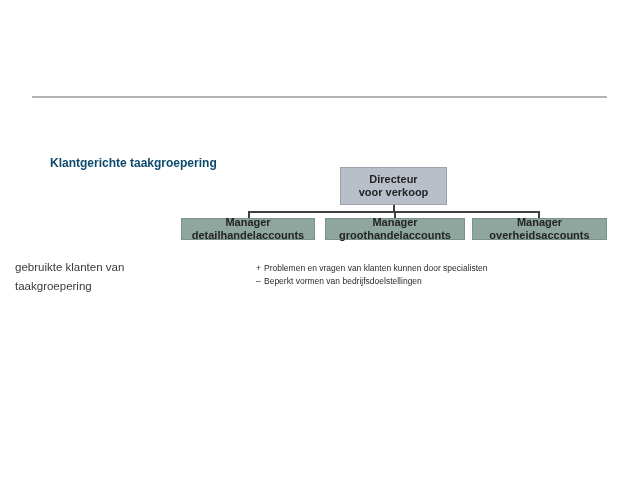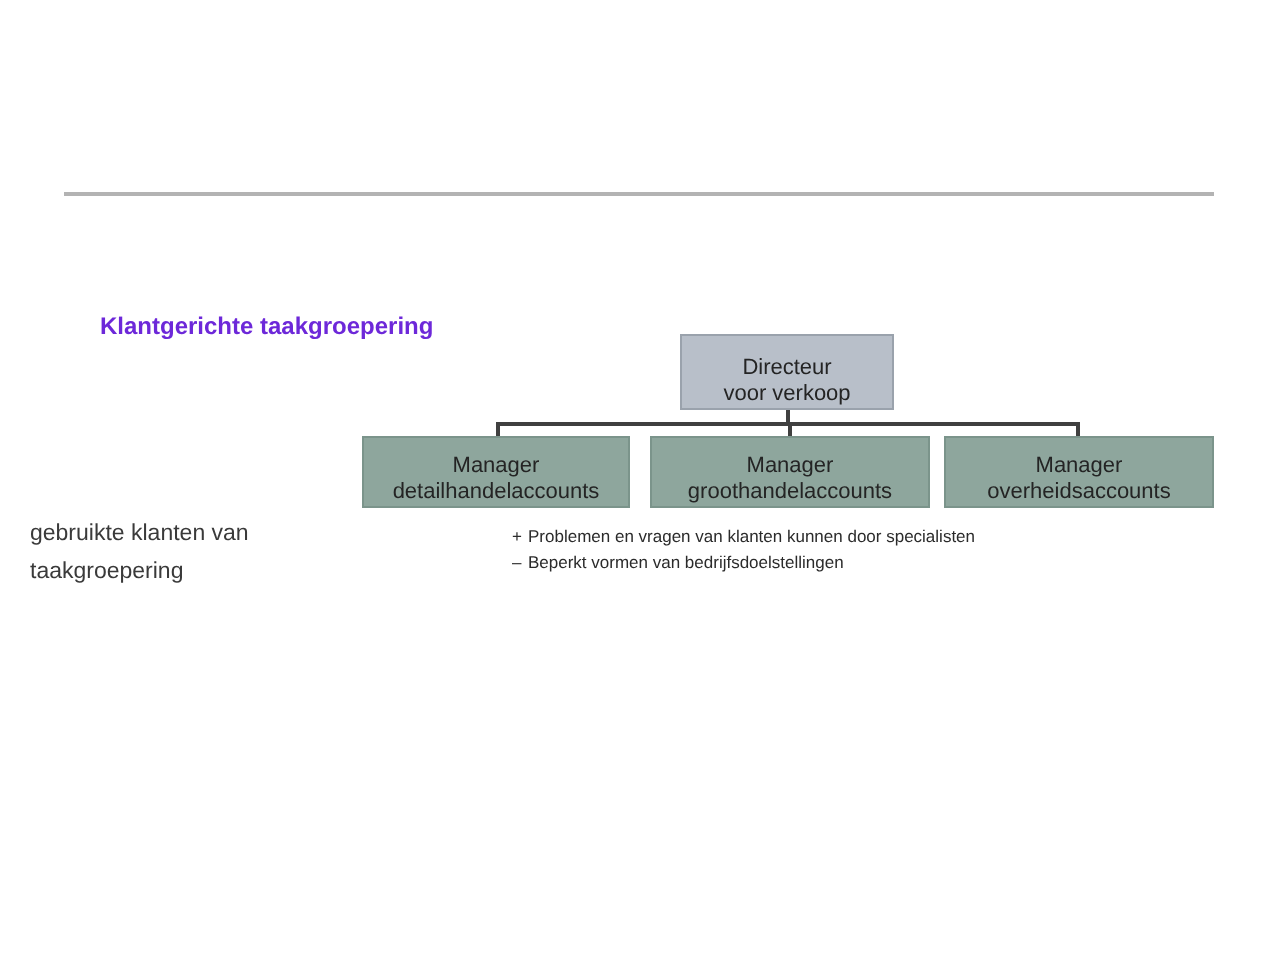--- a/index.html
+++ b/index.html
@@ -17,42 +17,43 @@
     position: absolute;
     left: 32px; top: 96px;
     width: 575px; height: 2px;
     background: var(--rule, #b3b3b3);
   }
   .heading {
     position: absolute;
     left: 50px; top: 156px;
     font-size: 12px;
     font-weight: bold;
-    color: #6d28d9;
+    color: #0c4a6e;
     white-space: nowrap;
   }
   .org-box {
     position: absolute;
     display: flex;
     flex-direction: column;
     align-items: center;
-    justify-content: flex-end;
+    justify-content: center;
     text-align: center;
     font-size: 11px;
     line-height: 13px;
     color: #242424;
+    font-weight: bold;
   }
   .root-box {
     left: 340px; top: 167px;
     width: 107px; height: 38px;
     background: var(--root_box_fill, #b8bfc9);
     border: 1px solid var(--root_box_border, #9aa2ac);
   }
   .manager-box {
-    top: 218px; height: 36px;
+    top: 218px; height: 22px;
     background: var(--manager_box_fill, #8ea69d);
     border: 1px solid var(--manager_box_border, #7b948b);
   }
   .manager-box.b1 { left: 181px; width: 134px; }
   .manager-box.b2 { left: 325px; width: 140px; }
   .manager-box.b3 { left: 472px; width: 135px; }
   .connector {
     position: absolute;
     background: var(--connector, #404040);
   }

